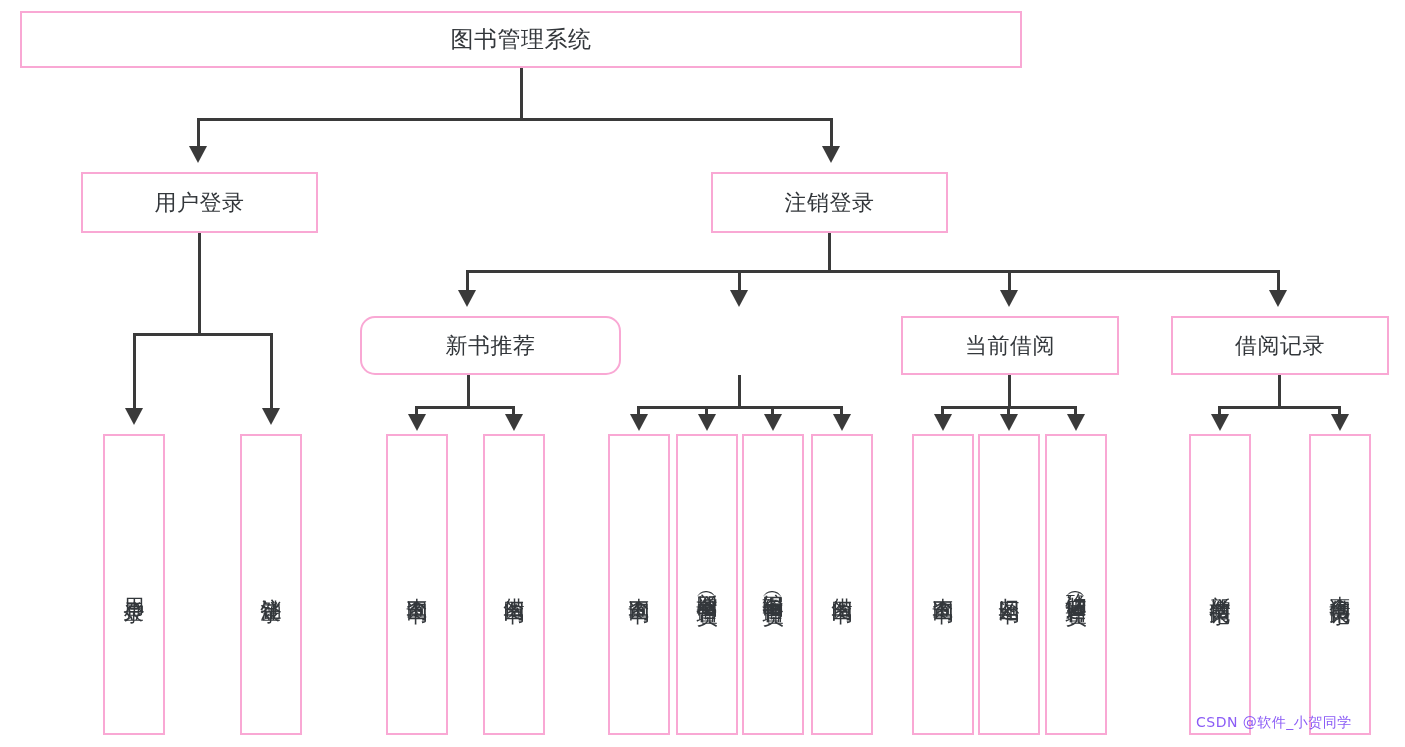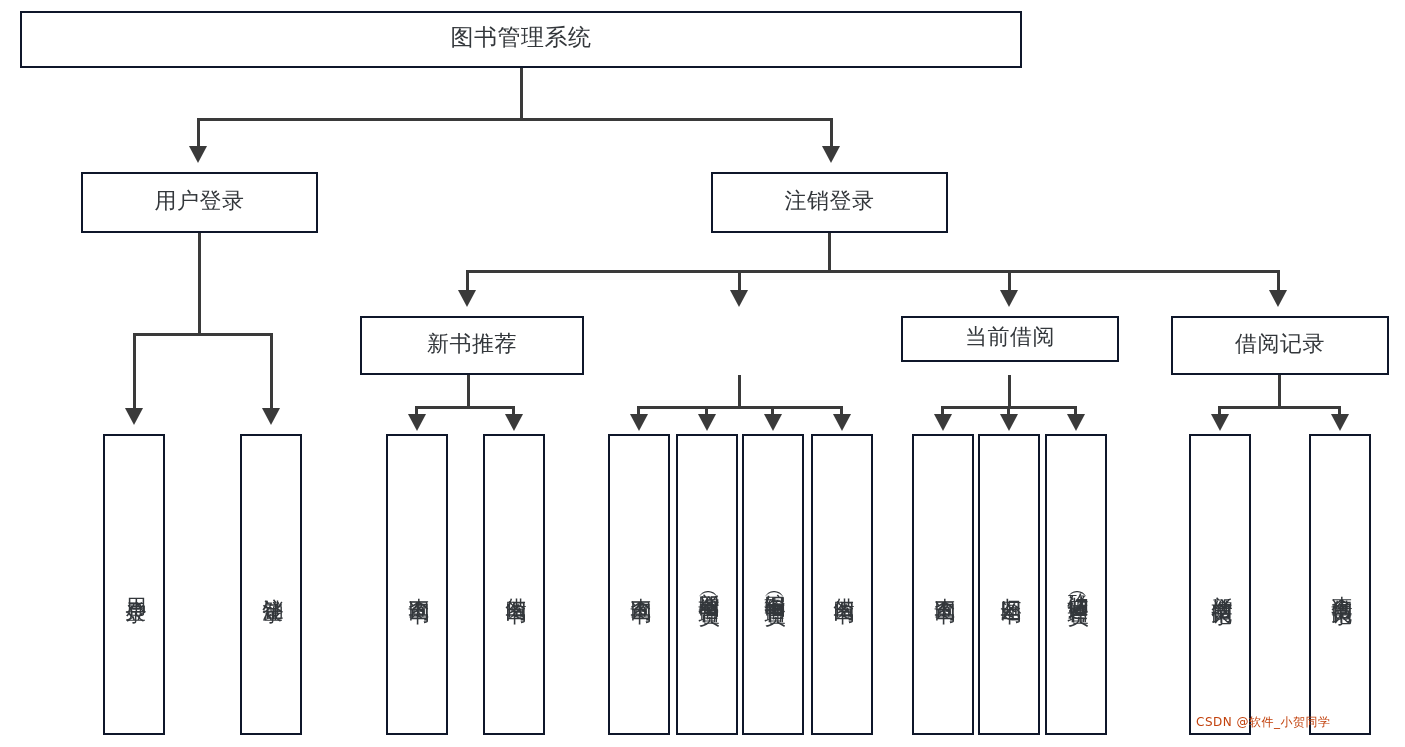--- a/index.html
+++ b/index.html
@@ -12,28 +12,27 @@
     position:relative;
     width:1405px;
     height:747px;
     background:#ffffff;
     overflow:hidden;
   }
   
   .node{
     position:absolute;
     box-sizing:border-box;
-    border:2px solid #0f172a;
+    border:2px solid #f9a8d4;
     background:#ffffff;
     display:flex;
     align-items:center;
     justify-content:center;
     text-align:center;
     color:#33373b;
-    font-family:Liberation Mono, monospace;
   }
   .node .label{
     display:block;
     line-height:1.18;
     letter-spacing:0.5px;
     white-space:nowrap;
   }
   
   .node.horiz .label{
     font-size:22px;
@@ -67,22 +66,22 @@
   .arrow{
     position:absolute;
     width:0;height:0;
     border-left:9px solid transparent;
     border-right:9px solid transparent;
     border-top:17px solid #3a3a3a;
   }
   
   #watermark{
     position:absolute;
-    font-size:12px;
-    color:#c2410c;
+    font-size:14px;
+    color:#8b5cf6;
     white-space:nowrap;
     letter-spacing:0.5px;
     font-family:"DejaVu Sans","Liberation Sans",sans-serif;
   }
 </style>
 </head>
 <body>
 
 <div id="canvas">
 
@@ -118,24 +117,24 @@
 
   <div class="vline" style="left:466px;top:270px;width:3px;height:22px;"></div>
   <div class="arrow" style="left:458px;top:290px;"></div>
   <div class="vline" style="left:738px;top:270px;width:3px;height:22px;"></div>
   <div class="arrow" style="left:730px;top:290px;"></div>
   <div class="vline" style="left:1008px;top:270px;width:3px;height:22px;"></div>
   <div class="arrow" style="left:1000px;top:290px;"></div>
   <div class="vline" style="left:1277px;top:270px;width:3px;height:22px;"></div>
   <div class="arrow" style="left:1269px;top:290px;"></div>
 
-  <div class="node horiz" style="left:360px;top:316px;width:224px;height:59px;">
+  <div class="node horiz" style="left:360px;top:316px;width:261px;height:59px;border-radius:15px;">
     <span class="label">新书推荐</span>
   </div>
-  <div class="node horiz" style="left:901px;top:316px;width:218px;height:46px;">
+  <div class="node horiz" style="left:901px;top:316px;width:218px;height:59px;">
     <span class="label">当前借阅</span>
   </div>
   <div class="node horiz" style="left:1171px;top:316px;width:218px;height:59px;">
     <span class="label">借阅记录</span>
   </div>
 
   <div class="vline" style="left:467px;top:375px;width:3px;height:34px;"></div>
   <div class="hline" style="left:415px;top:406px;width:100px;height:3px;"></div>
   <div class="vline" style="left:415px;top:406px;width:3px;height:12px;"></div>
   <div class="arrow" style="left:408px;top:414px;"></div>

